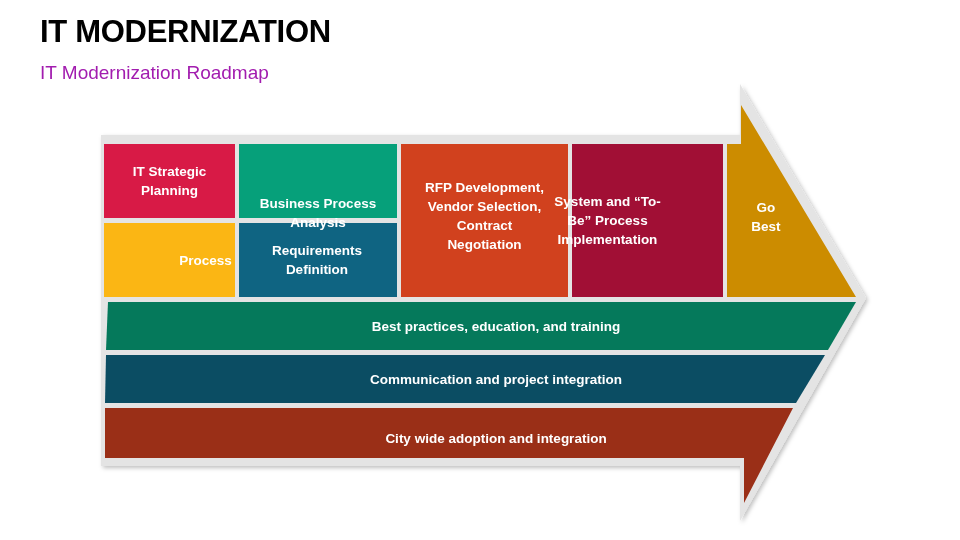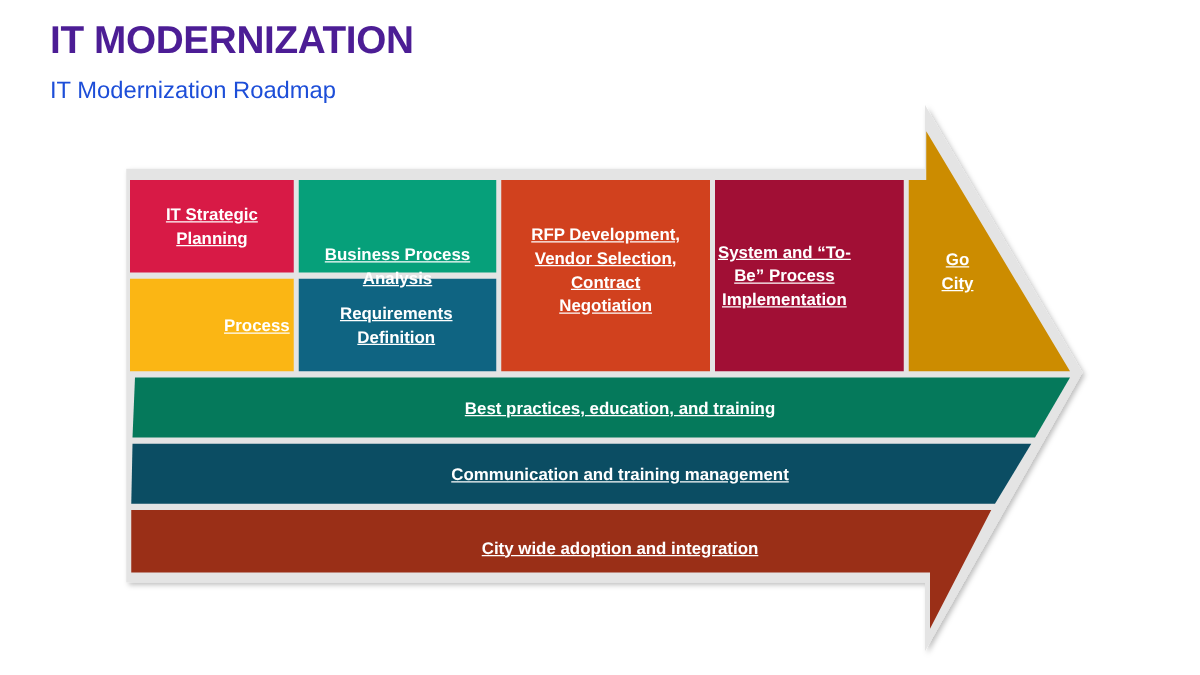--- a/index.html
+++ b/index.html
@@ -3,32 +3,31 @@
 <meta charset="utf-8">
 <style>
   html, body { margin: 0; padding: 0; }
   body {
     width: 960px; height: 540px; position: relative; overflow: hidden;
     background: #ffffff;
     font-family: "Liberation Sans", "DejaVu Sans", sans-serif;
   }
   .title {
     position: absolute; left: 40px; top: 14px;
-    font-size: 31px; font-weight: bold; color: #4c1d95; letter-spacing: -0.3px;
+    font-size: 31px; font-weight: bold; color: #000000; letter-spacing: -0.3px;
   }
   .subtitle {
     position: absolute; left: 40px; top: 62px;
-    font-size: 19px; color: #1d4ed8;
+    font-size: 19px; color: #a21caf;
   }
   svg.diagram { position: absolute; left: 0; top: 0; }
   .label {
     position: absolute; display: flex; align-items: center; justify-content: center;
     text-align: center; color: #ffffff; font-weight: bold; font-size: 13.5px; line-height: 19px;
     white-space: pre-line;
-    text-decoration: underline;
   }
   .band-label { font-size: 13.5px; padding-left: 48px; }
 </style>
 </head>
 <body>
 
 <div class="title">IT MODERNIZATION</div>
 <div class="subtitle">IT Modernization Roadmap</div>
 
 <svg class="diagram" width="960" height="540" viewBox="0 0 960 540">
@@ -57,21 +56,21 @@
 Planning</div>
 <div class="label" style="left:104px;top:223px;width:131px;height:74px;padding-left:36px;">Process</div>
 <div class="label" style="left:239px;top:144px;width:158px;height:74px;margin-top:32px;">Business Process
 Analysis</div>
 <div class="label" style="left:239px;top:223px;width:156px;height:74px;">Requirements
 Definition</div>
 <div class="label" style="left:401px;top:144px;width:167px;height:143px;">RFP Development,
 Vendor Selection,
 Contract
 Negotiation</div>
-<div class="label" style="left:560px;top:144px;width:135px;height:153px;">System and “To-
+<div class="label" style="left:540px;top:144px;width:135px;height:153px;">System and “To-
 Be” Process
 Implementation</div>
 <div class="label" style="left:727px;top:180px;width:78px;height:74px;">Go
-City</div>
+Best</div>
 
 <div class="label band-label" style="left:108px;top:302px;width:680px;height:48px;">Best practices, education, and training</div>
-<div class="label band-label" style="left:106px;top:355px;width:684px;height:48px;">Communication and training management</div>
+<div class="label band-label" style="left:106px;top:355px;width:684px;height:48px;">Communication and project integration</div>
 <div class="label band-label" style="left:105px;top:408px;width:686px;height:60px;">City wide adoption and integration</div>
 
 </body></html>

